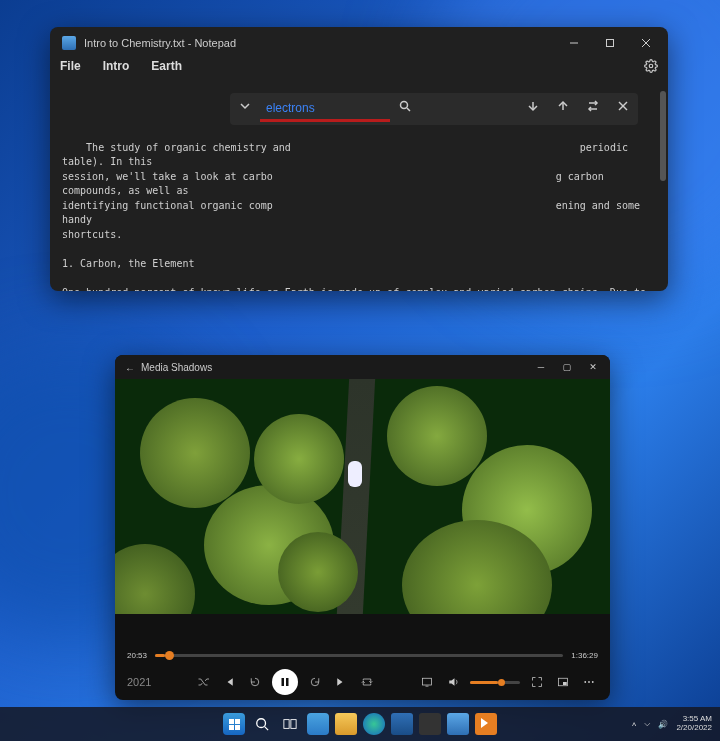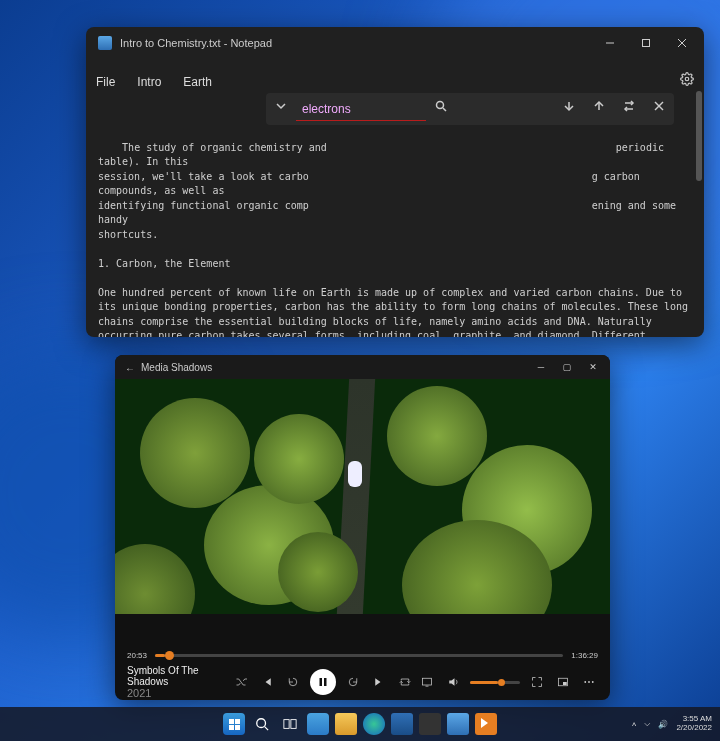--- a/index.html
+++ b/index.html
@@ -14,26 +14,26 @@
 .blob2 { width:300px; height:300px; background:rgba(14,78,173,0.7); bottom:100px; left:-80px; }
 .window {
   position:absolute; background:#202020; border-radius:8px;
   box-shadow:0 8px 30px rgba(0,0,0,0.5); display:flex; flex-direction:column;
 }
 .titlebar { display:flex; align-items:center; height:32px; padding:0 4px 0 12px; }
 .titlebar .title { font-size:11px; color:#ccc; flex:1; display:flex; align-items:center; gap:8px; }
 .winctrls { display:flex; }
 .winctrls div { width:36px; height:28px; display:flex; align-items:center; justify-content:center; color:#ccc; font-size:10px; }
 .winctrls svg { width:10px; height:10px; stroke:#ccc; stroke-width:1; fill:none; }
-.menubar { display:flex; align-items:flex-end; height:30px; padding:0 10px; gap:22px; font-size:12px; color:#ddd; }
+.menubar { display:flex; align-items:flex-start; height:30px; padding:0 10px; gap:22px; font-size:12px; color:#ddd;font-weight:bold; }
 .menubar .spacer { flex:1; }
 .textarea { flex:1; padding:8px 12px; color:#cfcfcf; font-family:Consolas,monospace; font-size:10px; line-height:1.45; overflow:hidden; position:relative; white-space:pre-wrap; }
 .findbar { position:absolute; top:4px; left:180px; right:30px; height:32px; background:#2b2b2b; display:flex; align-items:center; border-radius:4px; font-size:12px; color:#ccc; }
 .findbar .dd { width:30px; text-align:center; color:#aaa; }
-.findbar input { background:transparent; border:none; border-bottom:1px solid #b91c1c; color:#f0abfc; font-size:12px; padding:4px 6px; width:130px; outline:none; }
+.findbar input { background:transparent; border:none; border-bottom:3px solid #b91c1c; color:#3b82f6; font-size:12px; padding:4px 6px; width:130px; outline:none; }
 .findbar .fbtn { width:30px; text-align:center; }
 .findbar svg { width:12px; height:12px; stroke:#ccc; stroke-width:1.5; fill:none; }
 .scrollbar { position:absolute; right:2px; top:2px; width:6px; height:90px; background:#555; border-radius:3px; }
 .mp-titlebar { display:flex; align-items:center; height:24px; padding:0 4px 0 10px; background:#1a1a1a; border-radius:8px 8px 0 0; }
 .mp-titlebar .mt { font-size:10px; color:#ccc; flex:1; display:flex; align-items:center; gap:6px; }
 .mp-titlebar .mc { display:flex; }
 .mp-titlebar .mc div { width:26px; text-align:center; color:#ccc; font-size:9px; }
 .video { flex:1; position:relative; margin:0; overflow:hidden; background:#0a2a0a; }
 .vscene { position:absolute; inset:0; }
 .tree { position:absolute; border-radius:50%; }
@@ -59,21 +59,21 @@
 .taskbar .ticon { width:22px; height:22px; border-radius:4px; display:flex; align-items:center; justify-content:center; font-size:12px; }
 .tray { position:absolute; right:8px; display:flex; align-items:center; gap:8px; color:#ddd; font-size:8px; }
 .tray .dt { text-align:right; line-height:1.1; }
 </style>
 </head>
 <body>
 
 <div class="bg-blob blob1"></div>
 <div class="bg-blob blob2"></div>
 
-<div class="window" style="left:50px; top:27px; width:618px; height:310px;margin-left:36px;">
+<div class="window" style="left:50px; top:27px; width:618px; height:264px;">
   <div class="titlebar">
     <div class="title">
       <span style="width:14px;height:14px;background:linear-gradient(#5ba7e6,#2e6fb4);border-radius:2px;display:inline-block;"></span>
       <span>Intro to Chemistry.txt - Notepad</span>
     </div>
     <div class="winctrls">
       <div>
           <svg viewBox="0 0 10 10">
             <line x1="1" y1="5" x2="9" y2="5"></line>
           </svg>
@@ -178,21 +178,20 @@
   <div class="pbar">
     <span>20:53</span>
     <div class="track">
       <div class="fill" style="width:2.5%;"></div>
       <div class="thumb" style="left:2.5%;"></div>
     </div>
     <span>1:36:29</span>
   </div>
   <div class="ctrls">
     <div class="ctitle">
-      <span>Symbols Of The Shadows</span>
       <span class="sub">2021</span>
     </div>
     <div class="ctrls-mid">
       <div class="ib">
           <svg viewBox="0 0 16 16">
             <path d="M2 4h3l6 8h3M2 12h3l2-2.5M11 6.5l2-2.5h3" fill="none" stroke="#ccc"></path>
           </svg>
         </div>
       <div class="ib">
           <svg viewBox="0 0 16 16">

